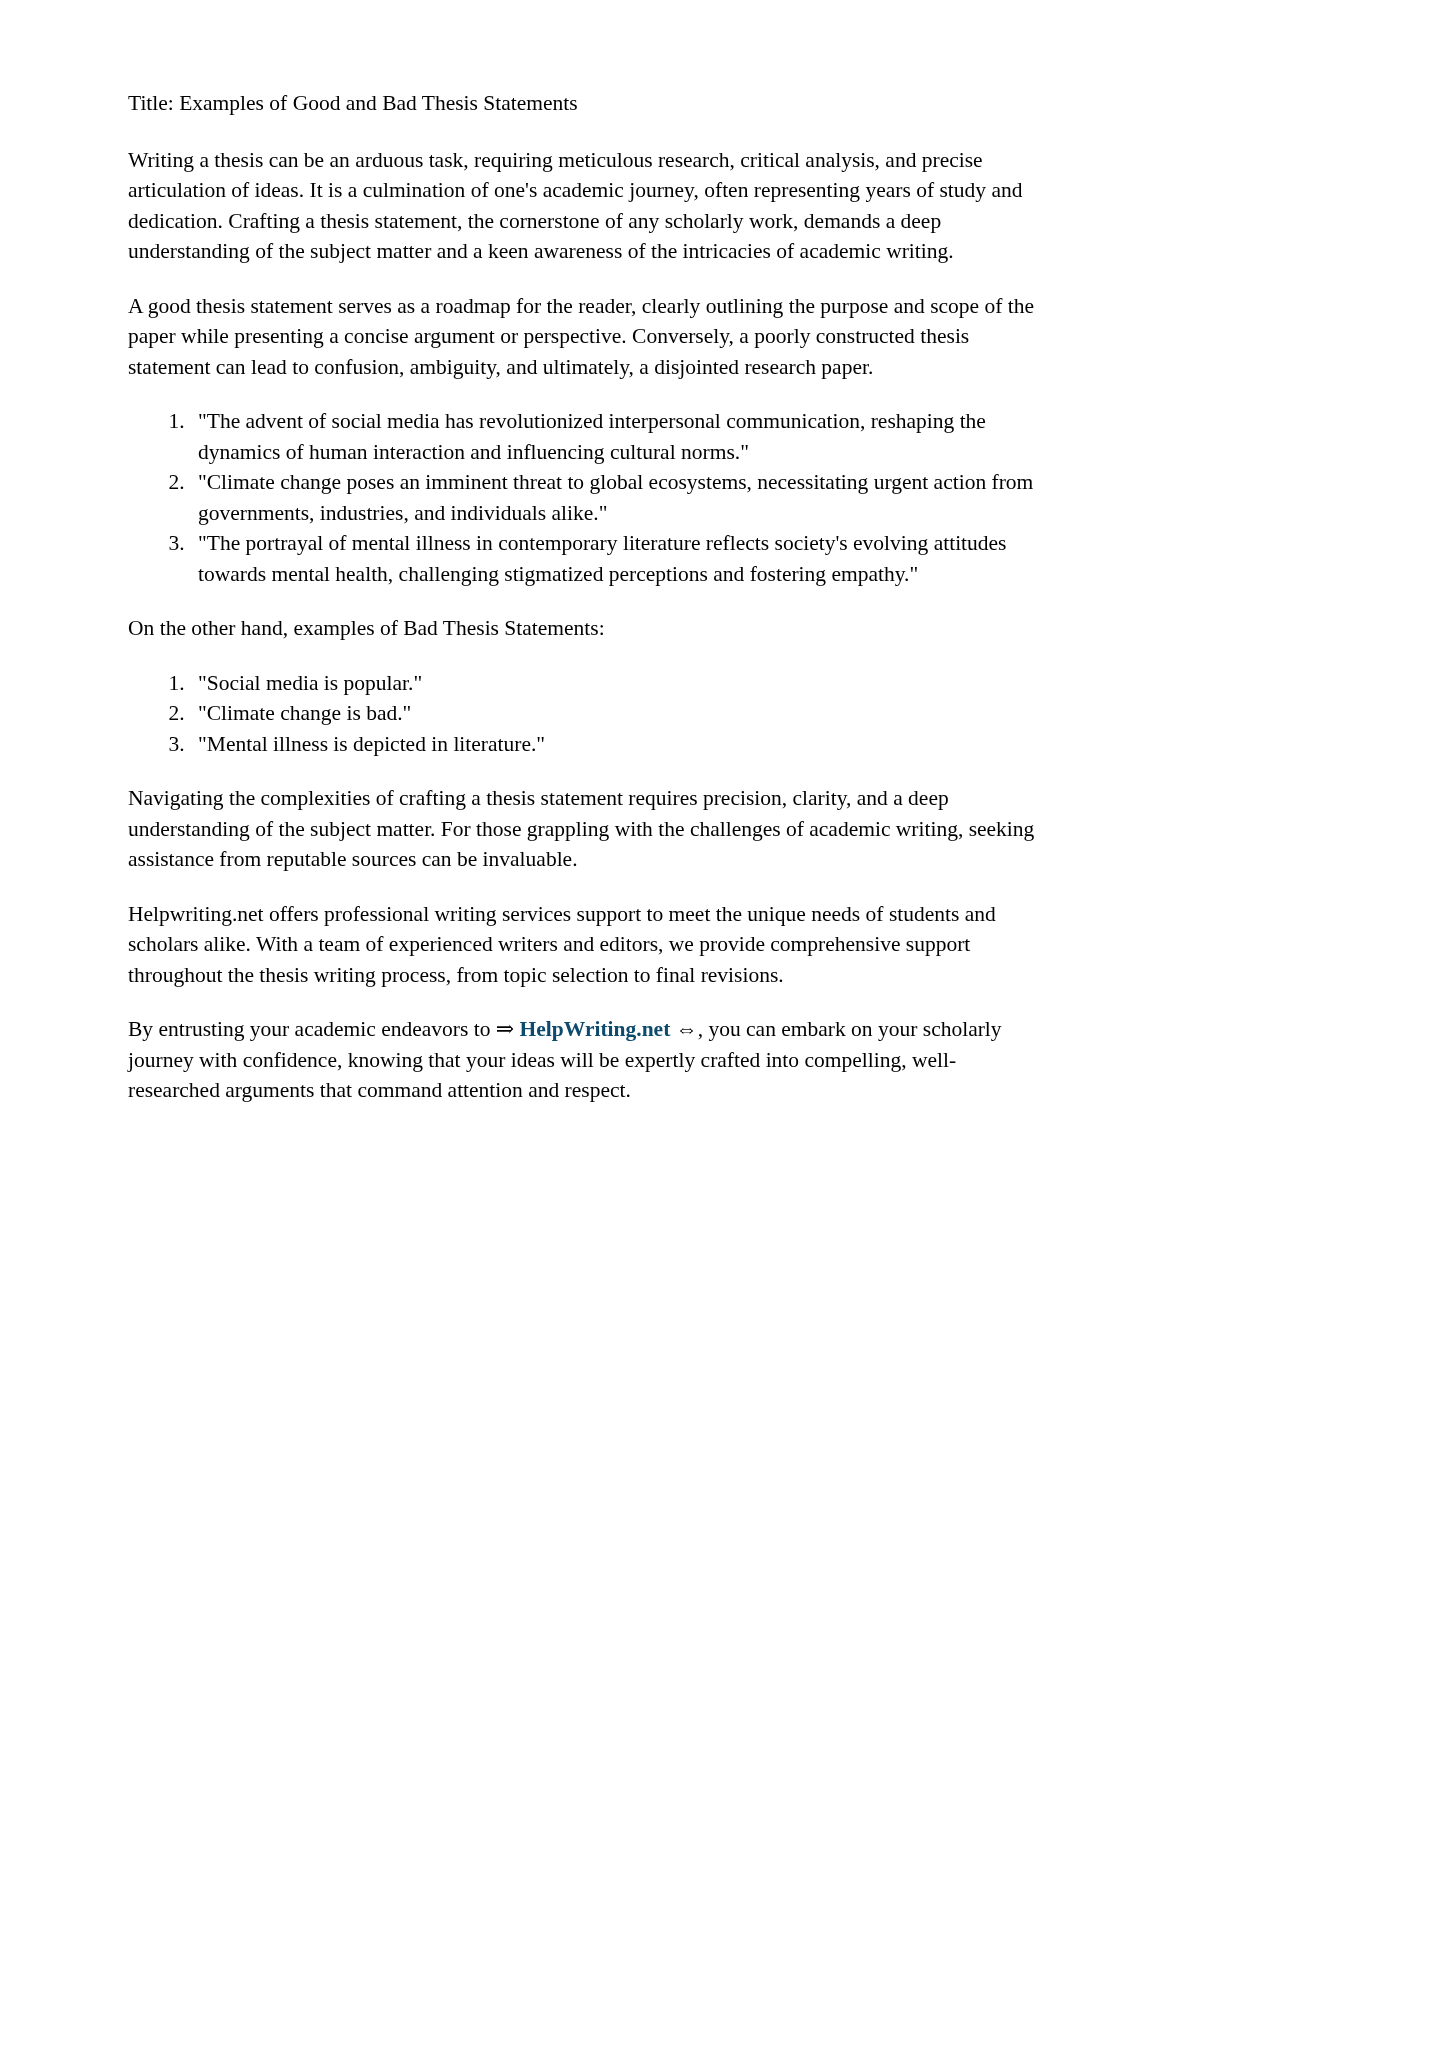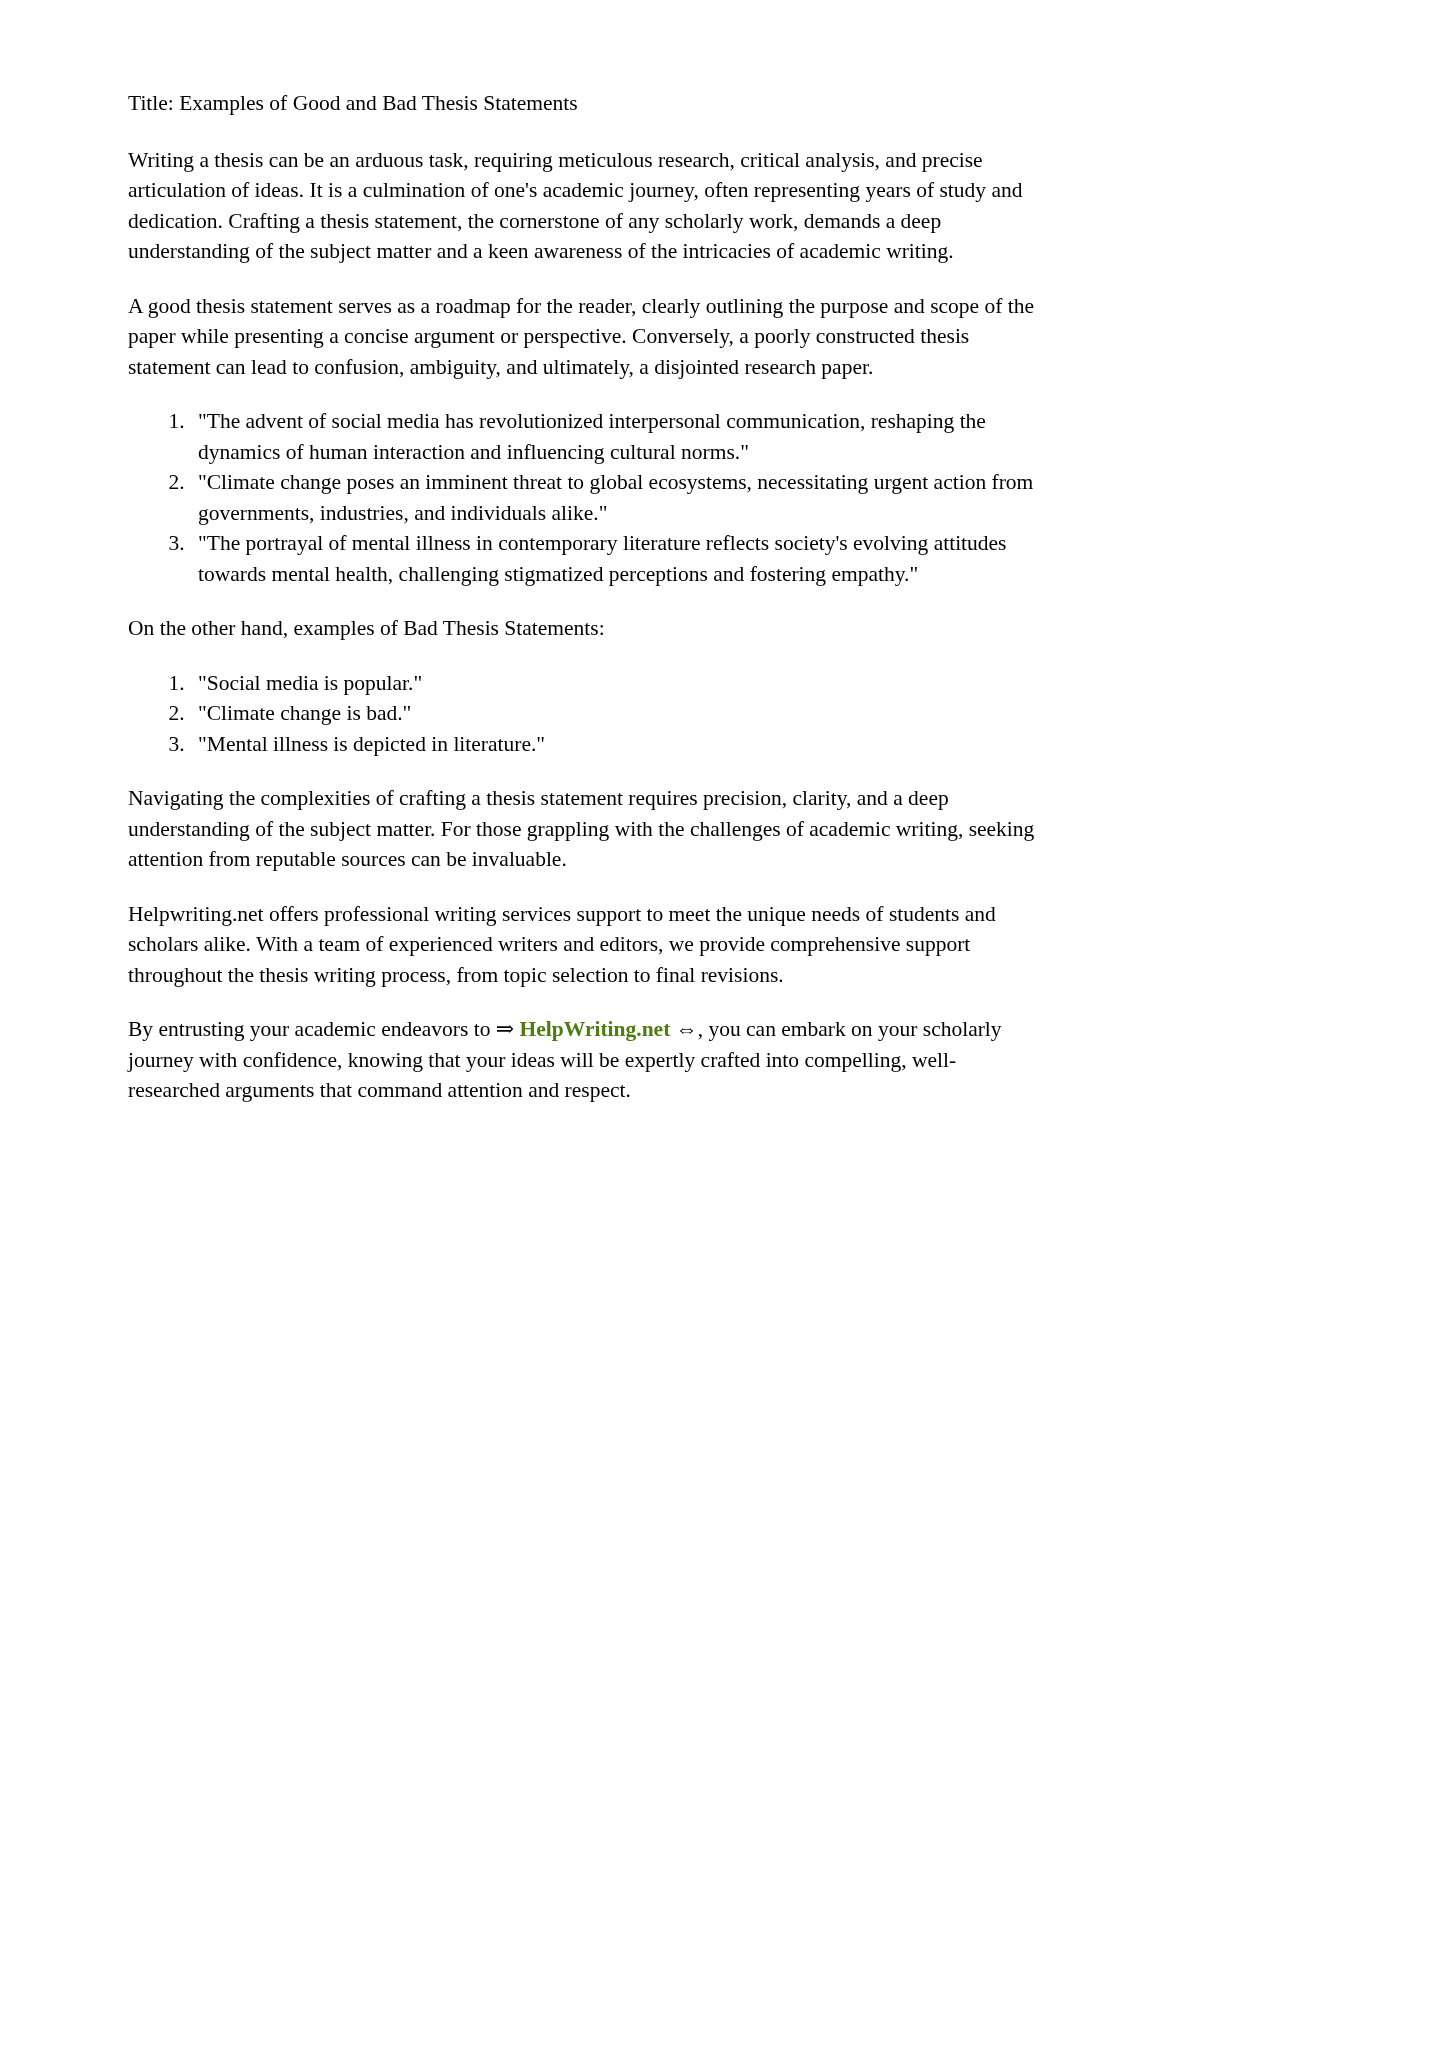--- a/index.html
+++ b/index.html
@@ -42,21 +42,21 @@
   }
   .doc ol li {
     margin: 0;
     padding-left: 8px;
     line-height: 30.5px;
   }
   .doc ol li::marker {
     font-family: "Liberation Serif", "DejaVu Serif", serif;
   }
   .link-blue {
-    color: #4d7c0f;
+    color: #0c4a6e;
     font-weight: bold;
     text-decoration: none;
   }
   .arrow-glyph {
     color: #000000;
     font-weight: normal;
     font-size: 22px;
   }
   .nowrapgrp {
     white-space: nowrap;
@@ -84,21 +84,21 @@
 
     <p>On the other hand, examples of Bad Thesis Statements:</p>
 
     <ol>
       <li>"Social media is popular."</li>
       <li>"Climate change is bad."</li>
       <li>"Mental illness is depicted in literature."</li>
     </ol>
 
 
-    <p>Navigating the complexities of crafting a thesis statement requires precision, clarity, and a deep understanding of the subject matter. For those grappling with the challenges of academic writing, seeking attention from reputable sources can be invaluable.</p>
+    <p>Navigating the complexities of crafting a thesis statement requires precision, clarity, and a deep understanding of the subject matter. For those grappling with the challenges of academic writing, seeking assistance from reputable sources can be invaluable.</p>
 
     <p>Helpwriting.net offers professional writing services support to meet the unique needs of students and scholars alike. With a team of experienced writers and editors, we provide comprehensive support throughout the thesis writing process, from topic selection to final revisions.</p>
 
     <p><span>By entrusting your academic endeavors to </span><span class="nowrapgrp"><span class="arrow-glyph">⇒</span> <a class="link-blue" href="#">HelpWriting.net</a> <span class="arrow-glyph">⇔</span></span><span>, you can embark on your scholarly journey with confidence, knowing that your ideas will be expertly crafted into compelling, well-researched arguments that command attention and respect.</span></p>
 
 
   </div>
 </div>
 
 </body></html>

